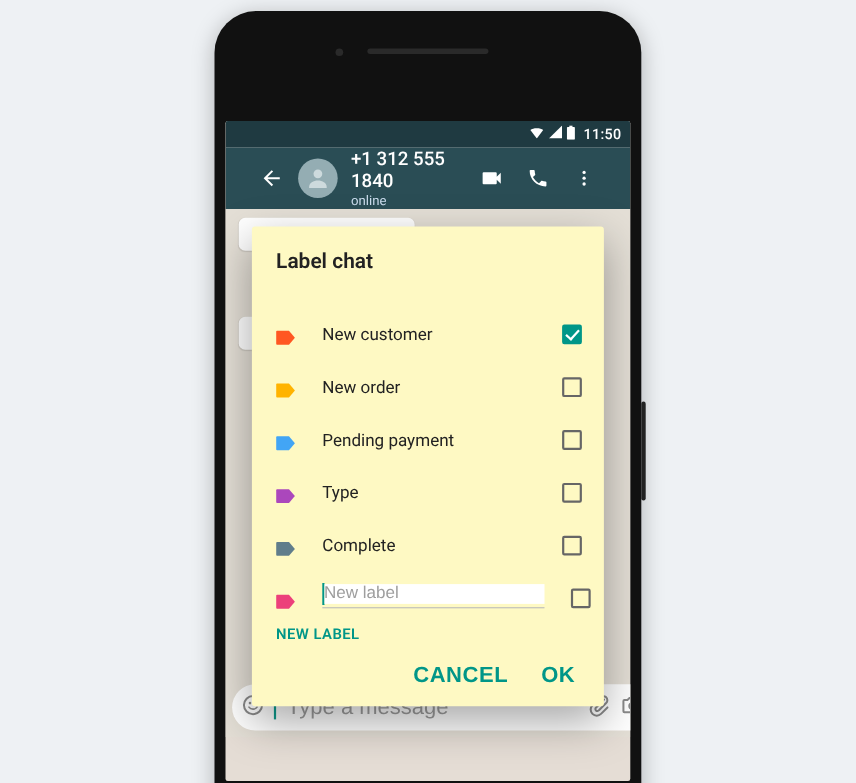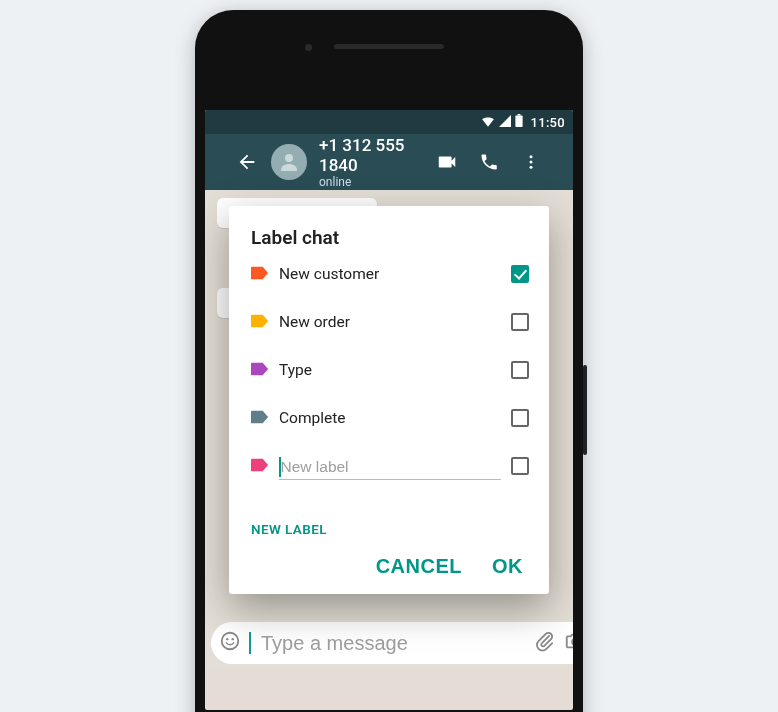--- a/index.html
+++ b/index.html
@@ -160,36 +160,36 @@
 
   
   .dialog-backdrop{
     position:absolute; inset:0;
   }
   .dialog{
     position:absolute;
     left:24px;
     top:96px;
     width:320px;
-    background:#ffffff;
+    background:#fef9c3;
     border-radius:3px;
     box-shadow:0 14px 40px rgba(0,0,0,0.35);
     padding:20px 16px 10px 22px;
   }
   .dialog-title{
     font-size:19px;
     font-weight:600;
     color:#222;
     margin-bottom:16px;
   }
   .label-row{
     display:flex;
-    align-items:flex-start;
+    align-items:flex-end;
     height:48px;
-    gap:10px;
+    gap:24px;
   }
   .tag-icon{ width:18px; height:14px; flex-shrink:0;}
   .label-name{ flex:1; font-size:15.5px; color:#222; }
   .checkbox{
     width:18px; height:18px;
     border:2px solid #666;
     border-radius:2px;
     position:relative;
     flex-shrink:0;
     margin-right:4px;
@@ -355,20 +355,27 @@
             </div>
             <div class="label-row">
               <span class="tag-icon"><svg width="18" height="14" viewBox="0 0 20 14">
                   <path d="M0 1a1 1 0 0 1 1-1h12l6 7-6 7H1a1 1 0 0 1-1-1z" fill="#ffb300"></path>
                 </svg></span>
               <span class="label-name">New order</span>
               <span class="checkbox"></span>
             </div>
             <div class="label-row">
               <span class="tag-icon"><svg width="18" height="14" viewBox="0 0 20 14">
+                  <path d="M0 1a1 1 0 0 1 1-1h12l6 7-6 7H1a1 1 0 0 1-1-1z" fill="#42a5f5"></path>
+                </svg></span>
+              <span class="label-name">Pending payment</span>
+              <span class="checkbox"></span>
+            </div>
+            <div class="label-row">
+              <span class="tag-icon"><svg width="18" height="14" viewBox="0 0 20 14">
                   <path d="M0 1a1 1 0 0 1 1-1h12l6 7-6 7H1a1 1 0 0 1-1-1z" fill="#ab47bc"></path>
                 </svg></span>
               <span class="label-name">Type</span>
               <span class="checkbox"></span>
             </div>
             <div class="label-row">
               <span class="tag-icon"><svg width="18" height="14" viewBox="0 0 20 14">
                   <path d="M0 1a1 1 0 0 1 1-1h12l6 7-6 7H1a1 1 0 0 1-1-1z" fill="#607d8b"></path>
                 </svg></span>
               <span class="label-name">Complete</span>

